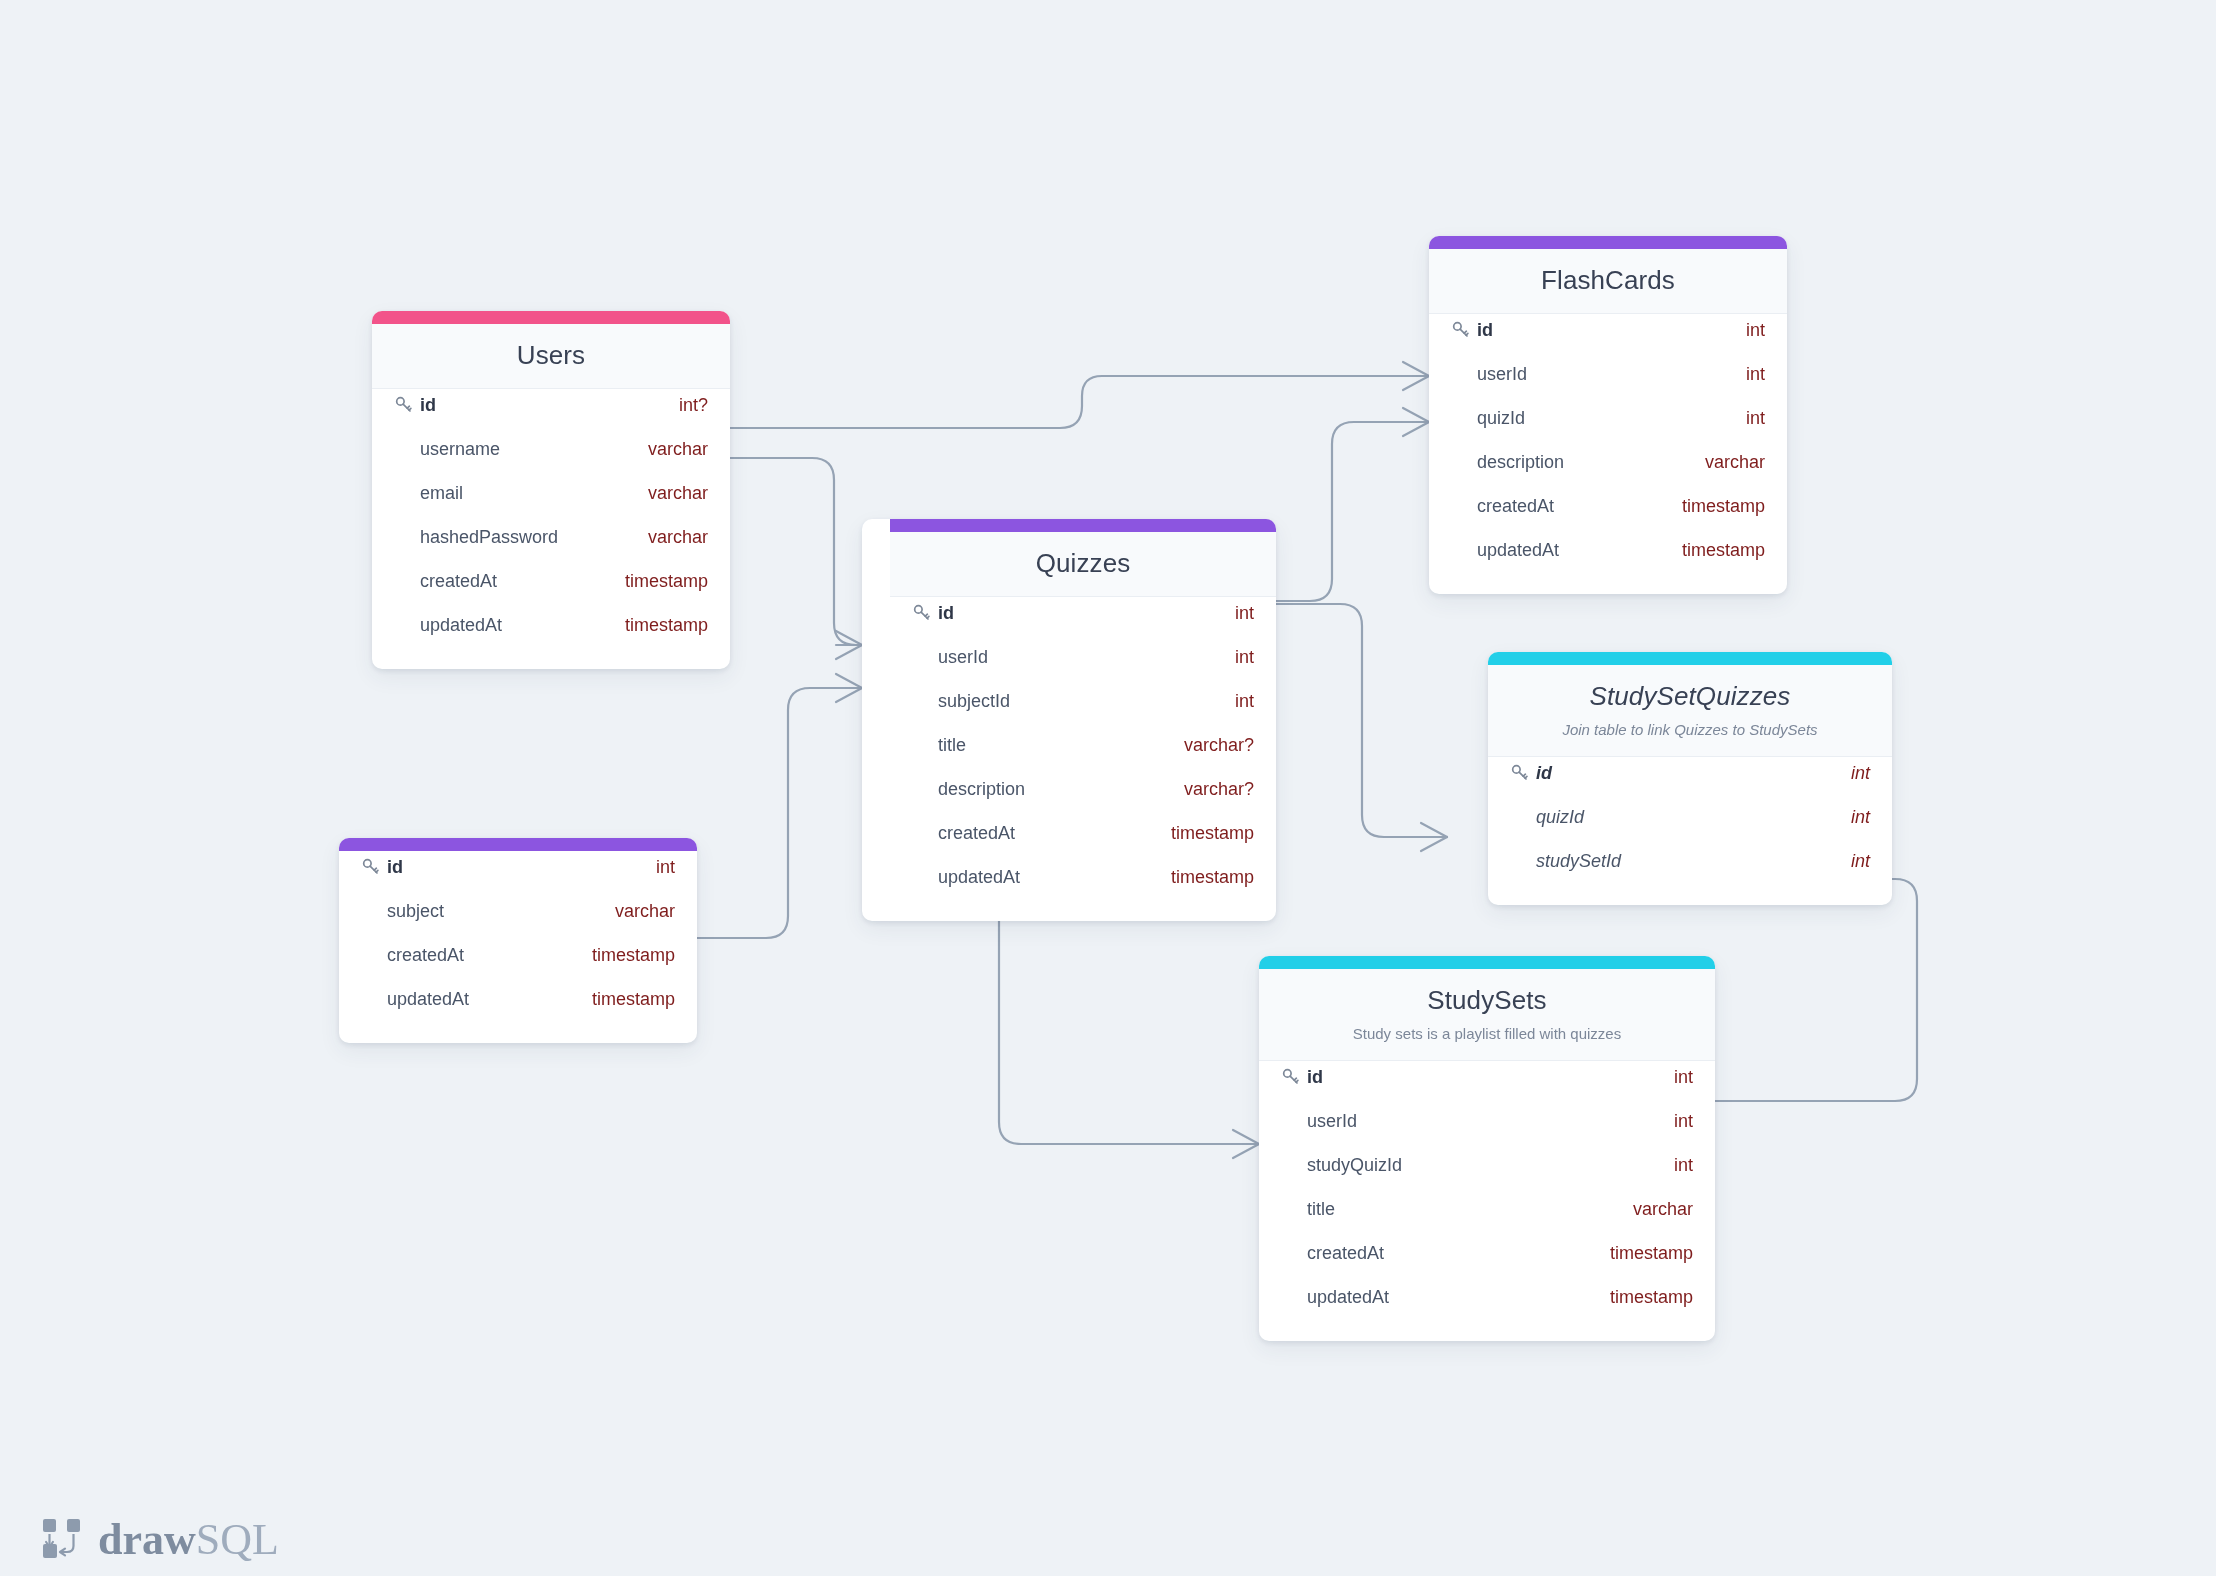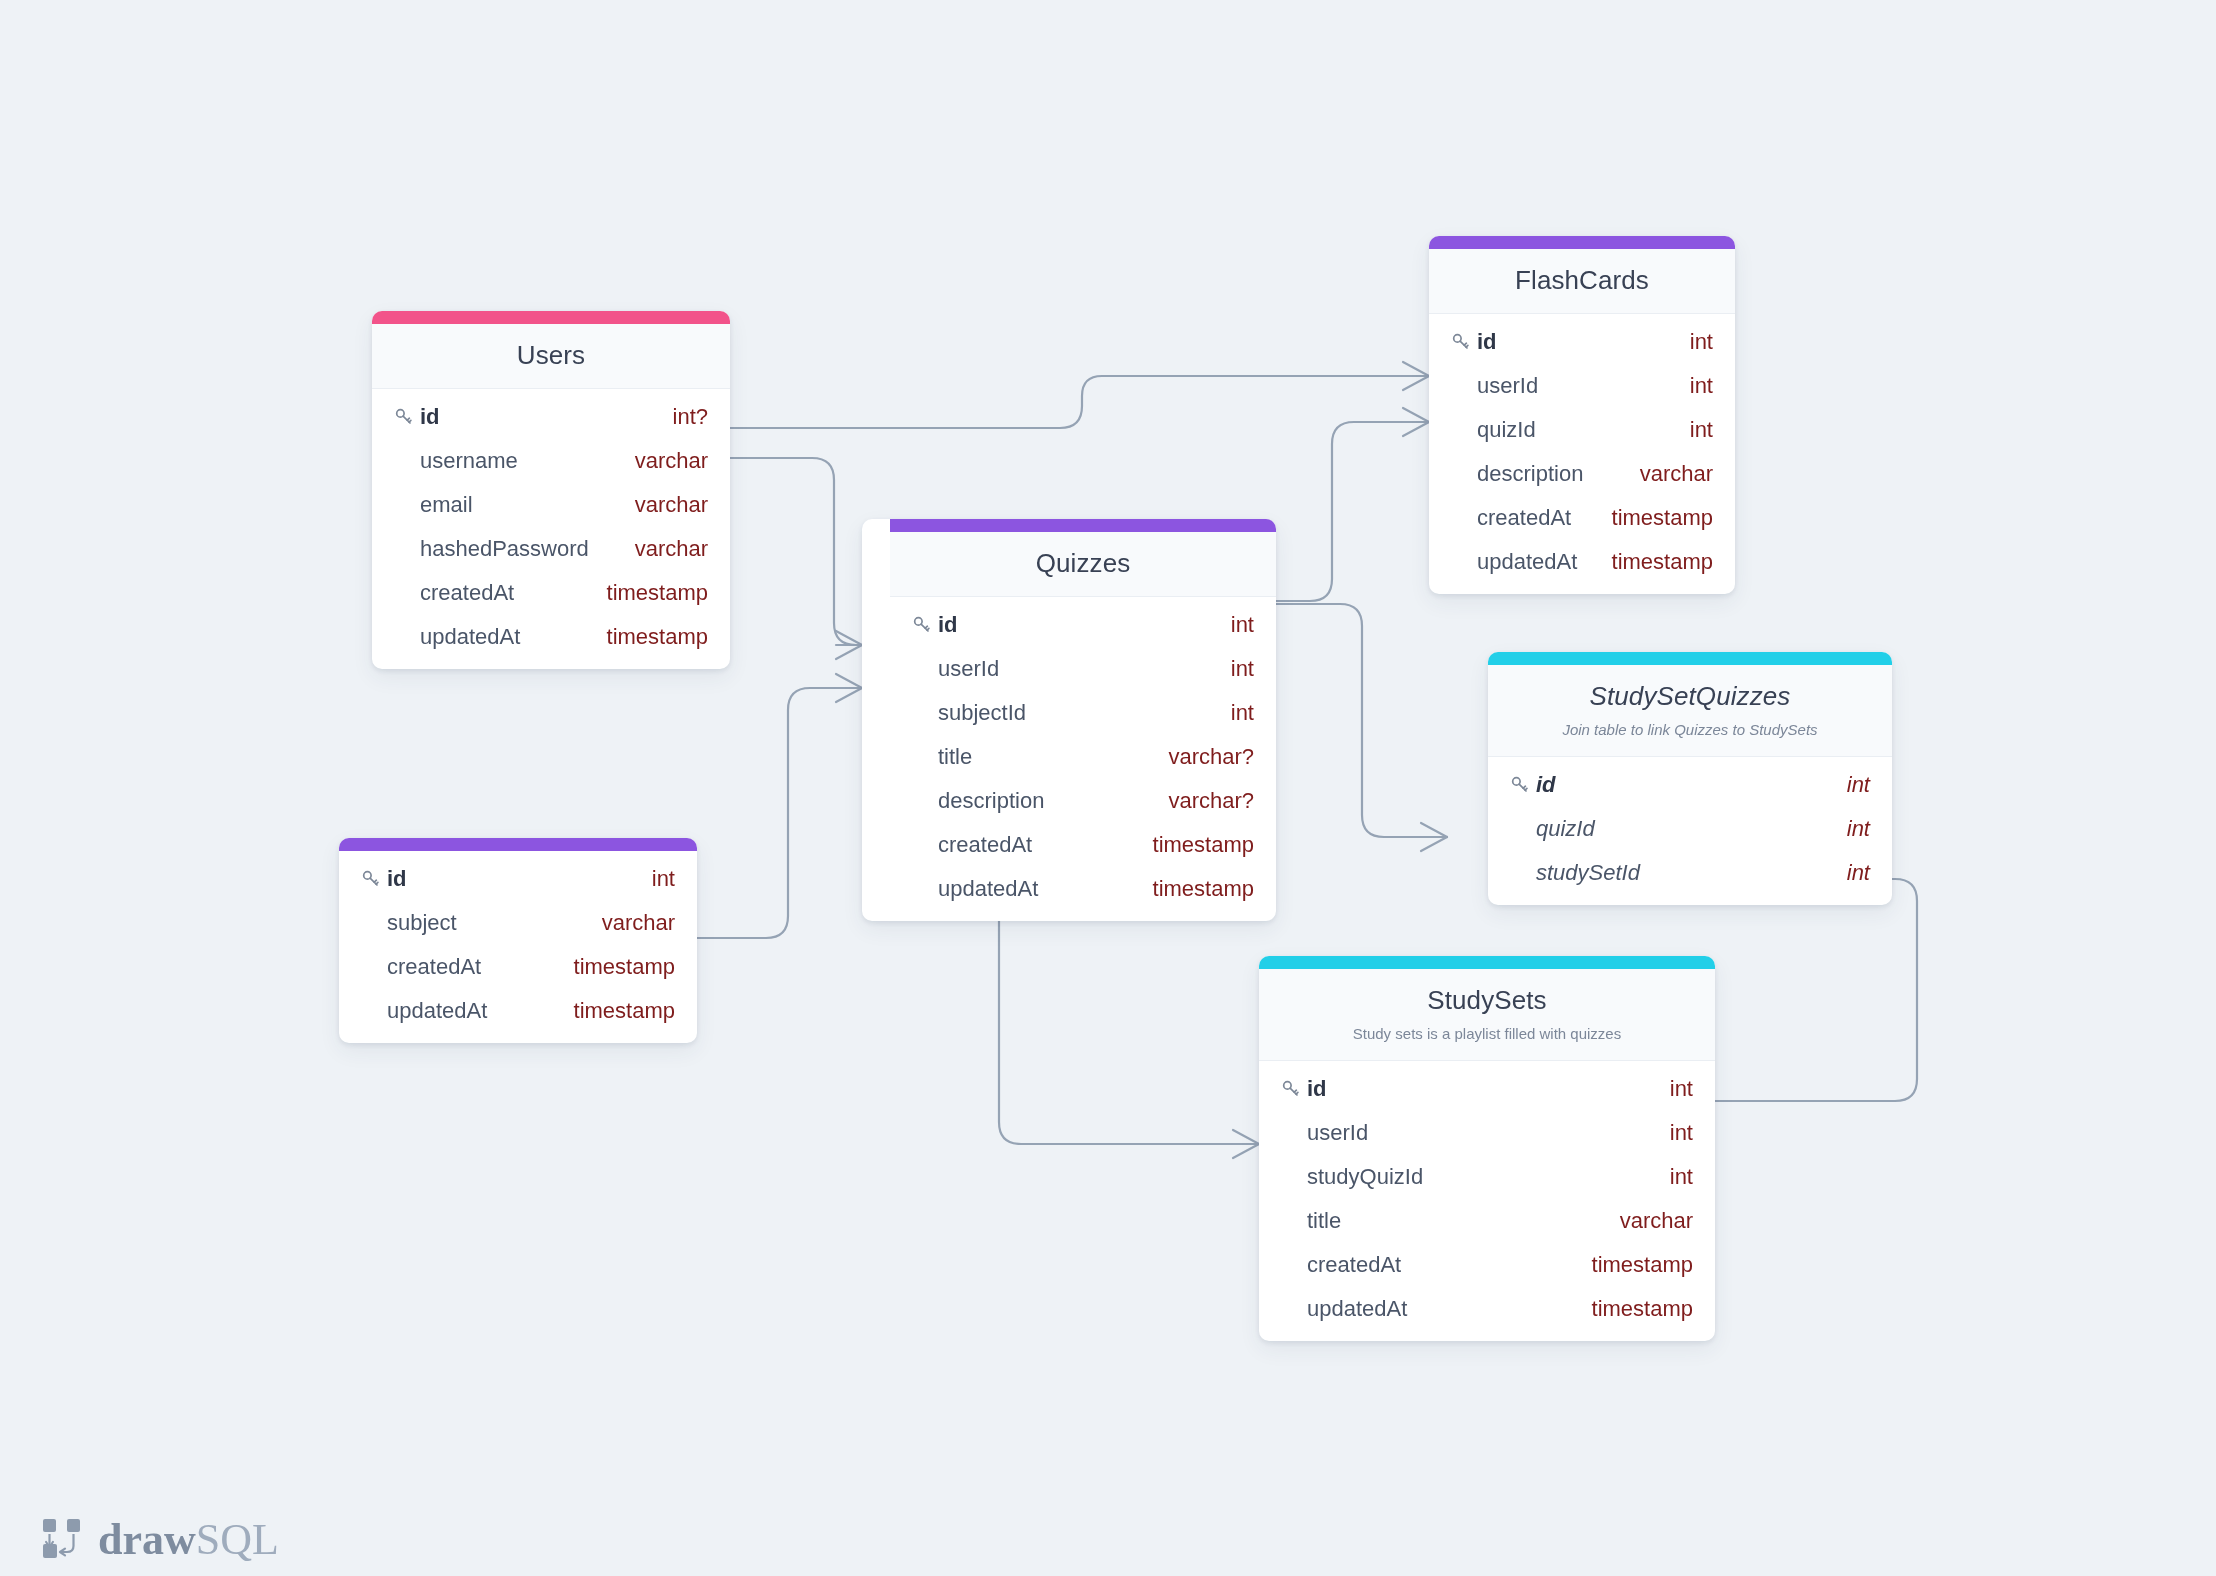--- a/index.html
+++ b/index.html
@@ -57,24 +57,24 @@
     font-weight: 400;
     margin-top: 9px;
     line-height: 1.2;
     white-space: nowrap;
   }
   .rows {
     padding: 6px 0 10px 0;
   }
   .row {
     display: flex;
-    align-items: center;
+    align-items: flex-start;
     padding: 0 22px;
     height: 44px;
-    font-size: 22px;
+    font-size: 18px;
     box-sizing: border-box;
   }
   .row .keyslot {
     width: 26px;
     flex: 0 0 26px;
     display: flex;
     align-items: center;
   }
   .row .fname {
     color: #4a5568;
@@ -221,21 +221,21 @@
             <span class="fname">createdAt</span>
             <span class="ftype">timestamp</span>
           </div>
           <div class="row">
             <span class="keyslot"></span>
             <span class="fname">updatedAt</span>
             <span class="ftype">timestamp</span>
           </div>
         </div>
       </div>
-      <div class="table-card" style="left: 1429px; top: 236px; width: 306px;">
+      <div class="table-card" style="left: 1429px; top: 236px; width: 358px;">
         <div class="accent-bar" style="background: rgb(140, 85, 224);"></div>
         <div class="card-head">
           <div class="card-title">FlashCards</div>
         </div>
         <div class="rows">
           <div class="row pk">
             <span class="keyslot key-icon">
               <svg width="20" height="20" viewBox="0 0 20 20" xmlns="http://www.w3.org/2000/svg">
                 <circle cx="6.4" cy="6.4" r="3.7" fill="none" stroke="#7d8898" stroke-width="1.7"></circle>
                 <path d="M9.1 9.1 L16 16" stroke="#7d8898" stroke-width="1.7" stroke-linecap="round" fill="none"></path>

